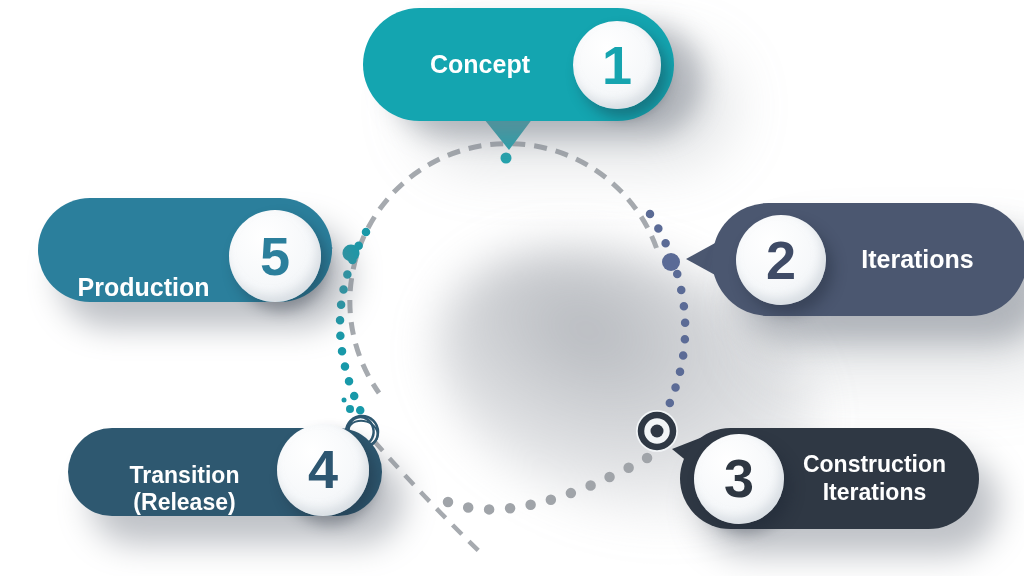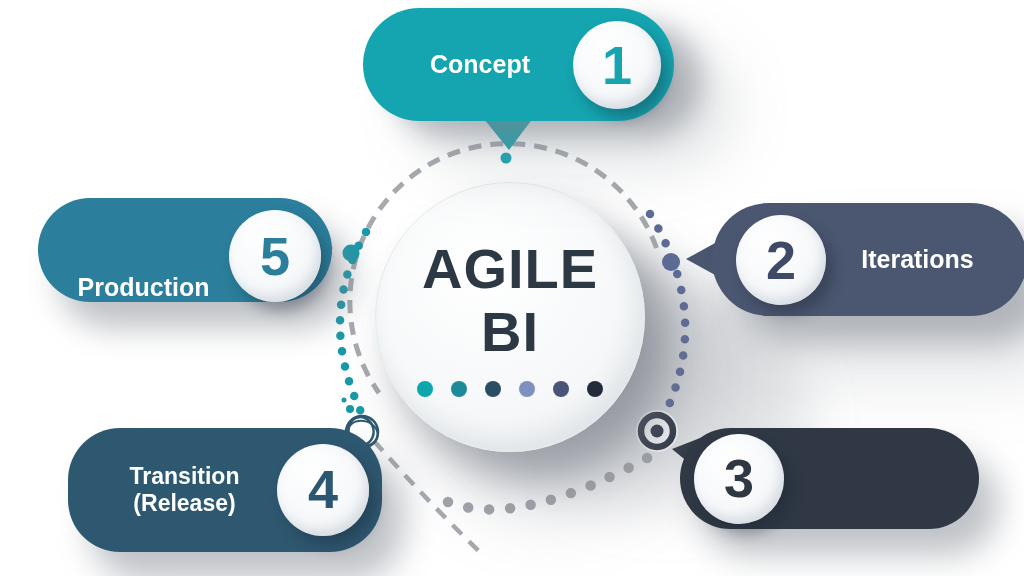--- a/index.html
+++ b/index.html
@@ -41,22 +41,22 @@
   .num{font-weight:bold;font-size:54px;}
   .stage-concept{left:363px;top:8px;width:274px;height:113px;border-radius:57px;font-size:25px;
     padding:0 13px 0 24px;box-shadow:28px 16px 26px rgba(122,128,138,.48), 56px 42px 60px rgba(140,146,156,.28);justify-content:center;}
   .stage-concept .num-badge{width:88px;height:88px;}
   .stage-inception{left:712px;top:203px;width:273px;height:113px;border-radius:57px;font-size:25px;
     padding:0 18px 0 24px;box-shadow:22px 26px 30px rgba(122,128,138,.48), 48px 58px 70px rgba(140,146,156,.26);}
   .stage-inception .num-badge{width:90px;height:90px;}
   .stage-construction{left:680px;top:428px;width:271px;height:101px;border-radius:51px;font-size:23px;line-height:1.18;
     padding:0 14px 0 14px;box-shadow:20px 26px 32px rgba(122,128,138,.48);}
   .stage-construction .num-badge{width:90px;height:90px;}
-  .stage-transition{left:68px;top:428px;width:277px;height:124px;border-radius:52px;font-size:23px;line-height:1.18;
-    padding:0 13px 0 24px;box-shadow:22px 28px 32px rgba(122,128,138,.48);}
+  .stage-transition{left:68px;top:428px;width:277px;height:88px;border-radius:52px;font-size:23px;line-height:1.18;
+    padding:0 13px 0 24px;box-shadow:22px 28px 32px rgba(122,128,138,.48);align-items:flex-end;}
   .stage-transition .num-badge{width:92px;height:92px;}
   .stage-production{left:38px;top:198px;width:263px;height:104px;border-radius:52px;font-size:25px;
     padding:0 11px 0 20px;box-shadow:20px 26px 30px rgba(122,128,138,.48);}
   .stage-production .num-badge{width:92px;height:92px;}
 </style>
 </head>
 <body>
 
 <div id="canvas">
 
@@ -91,53 +91,40 @@
     <circle cx="350" cy="409" r="4" fill="#1899a9"></circle>
     <circle cx="344" cy="400" r="2.5" fill="#1899a9"></circle>
 
     <g>
       <circle cx="657" cy="431" r="21" fill="#f2f5f7"></circle>
       <circle cx="657" cy="431" r="16" fill="none" stroke-width="6.5" stroke="#2f3844"></circle>
       <circle cx="657" cy="431" r="6.5" fill="#2f3844"></circle>
     </g>
   </svg>
 
-  <div class="center-circle">
-    <div class="center-title" style="color: rgb(45, 56, 69);">
-      <div>AGILE</div>
-      <div>BI</div>
-    </div>
-    <div class="dots-row">
-      <span class="dot" style="background: rgb(10, 167, 173);"></span>
-      <span class="dot" style="background: rgb(29, 138, 153);"></span>
-      <span class="dot" style="background: rgb(43, 77, 99);"></span>
-      <span class="dot" style="background: rgb(126, 144, 191);"></span>
-      <span class="dot" style="background: rgb(74, 83, 120);"></span>
-      <span class="dot" style="background: rgb(36, 43, 60);"></span>
-    </div>
-  </div>
 
   <div class="bubble stage-concept" style="background: rgb(20, 165, 176);">
     <span class="bubble-label">Concept</span>
     <span class="num-badge">
       <span class="num" style="color: rgb(22, 164, 175);">1</span>
     </span>
   </div>
 
   <div class="bubble stage-inception" style="background: rgb(75, 87, 112);">
     <span class="num-badge">
       <span class="num" style="color: rgb(63, 75, 102);">2</span>
     </span>
     <span class="bubble-label">Iterations</span>
   </div>
 
   <div class="bubble stage-construction" style="background: rgb(47, 56, 68);">
     <span class="num-badge">
       <span class="num" style="color: rgb(46, 55, 66);">3</span>
     </span>
+    <span class="bubble-label">Construction Iterations</span>
   </div>
 
   <div class="bubble stage-transition" style="background: rgb(46, 88, 112);">
     <span class="bubble-label">Transition (Release)</span>
     <span class="num-badge">
       <span class="num" style="color: rgb(45, 86, 113);">4</span>
     </span>
   </div>
 
   <div class="bubble stage-production" style="background: rgb(43, 127, 156); align-items: flex-end;">

